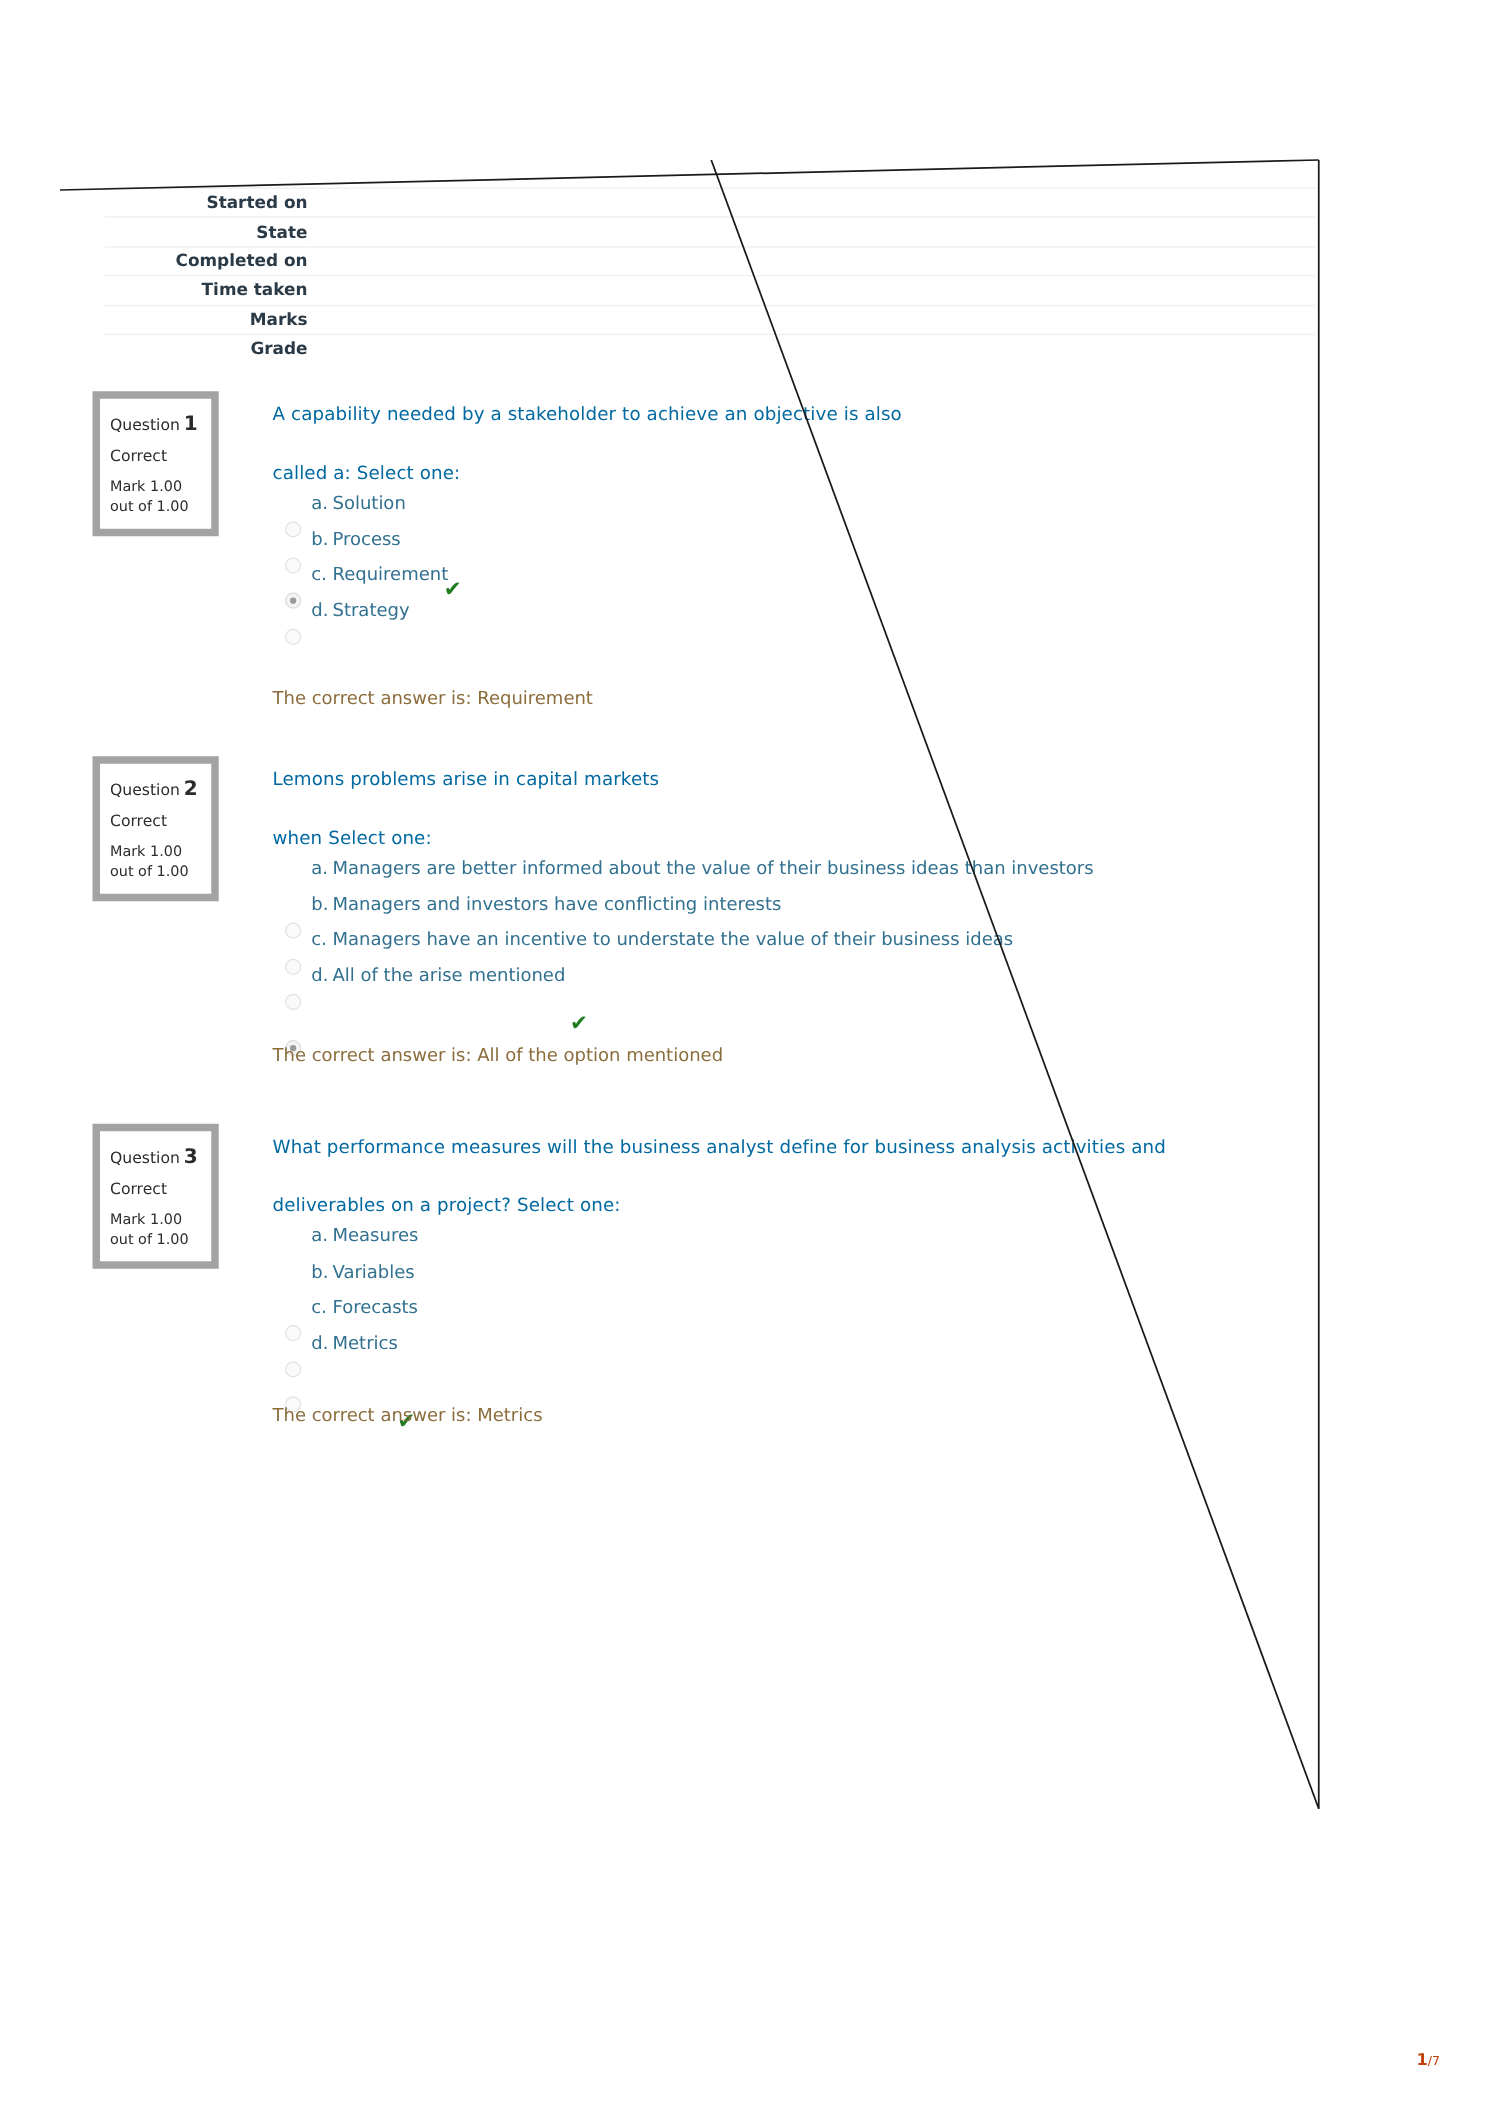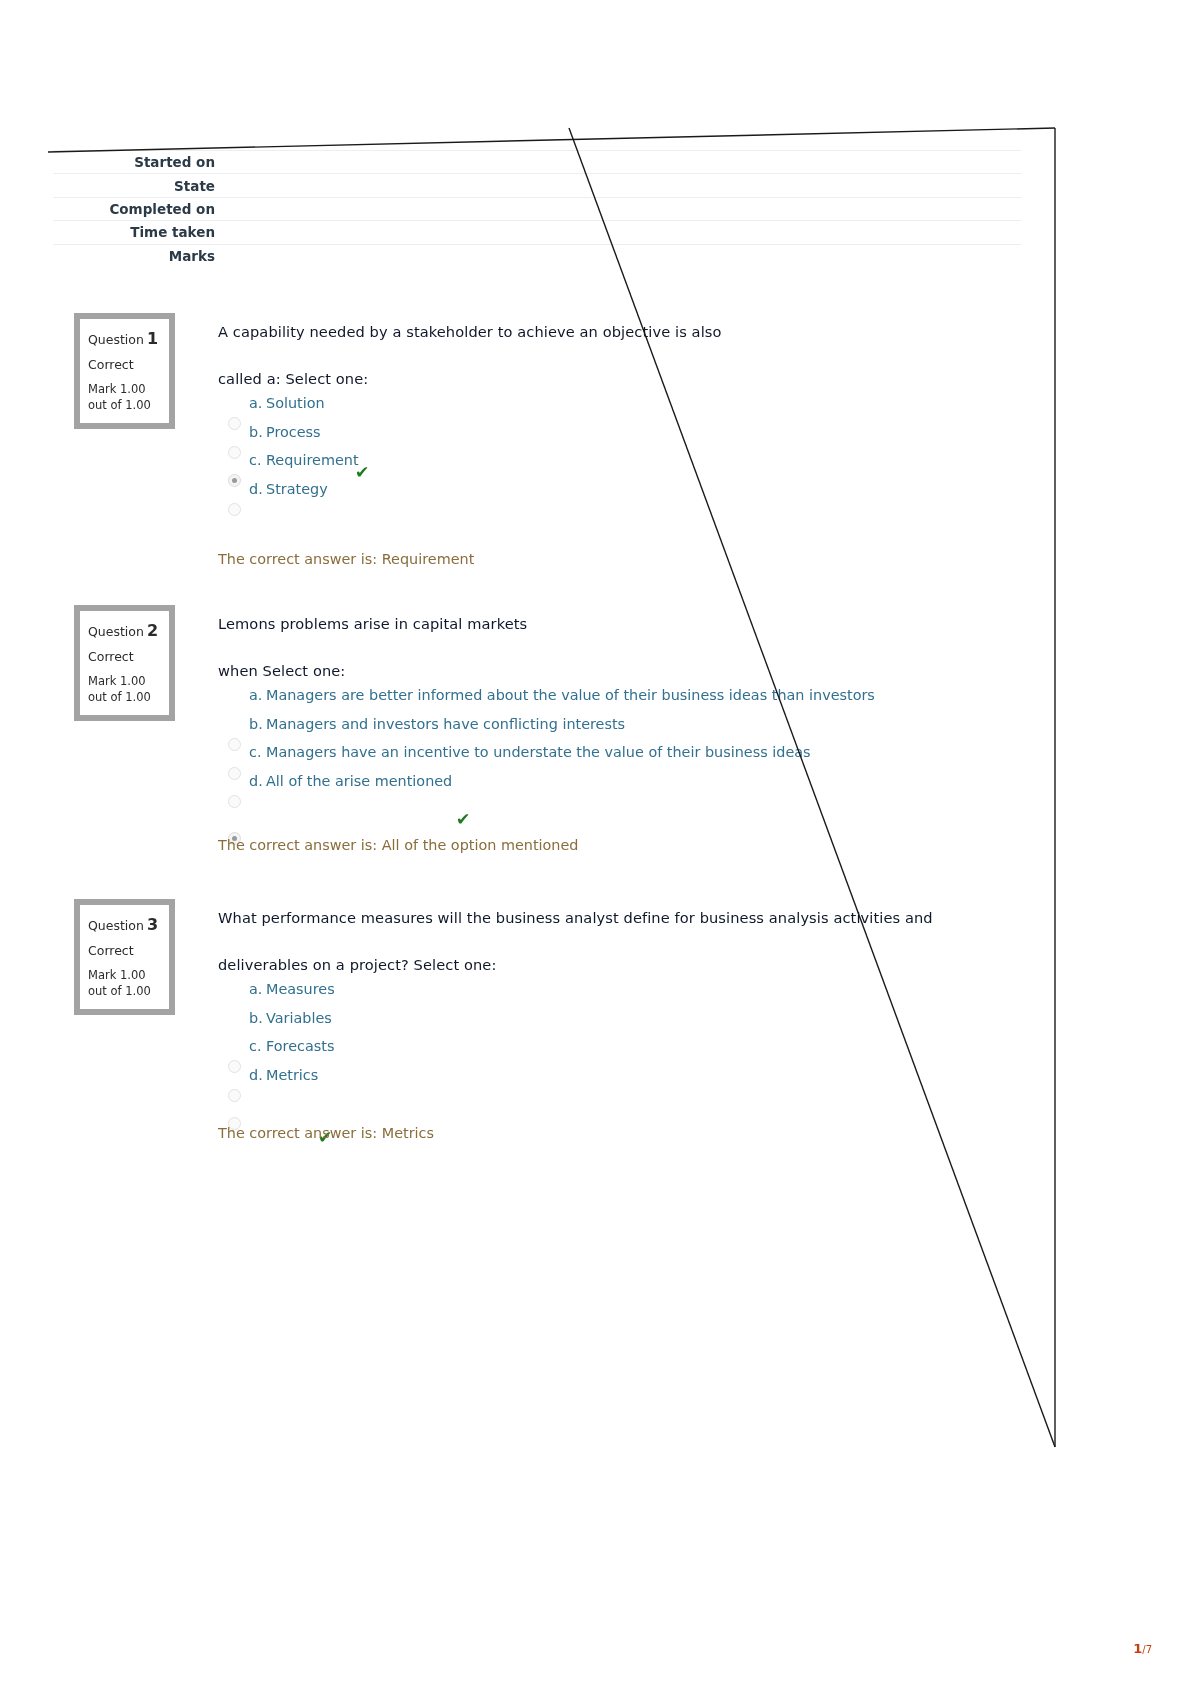--- a/index.html
+++ b/index.html
@@ -18,21 +18,21 @@
     position: absolute;
     left: 0; top: 0;
     width: 1200px; height: 1698px;
     pointer-events: none;
     z-index: 50;
   }
 
   
   .summary-table {
     position: absolute;
-    left: 53px;
+    left: 84px;
     top: 150px;
     width: 968px;
     border-collapse: collapse;
   }
   .summary-table tr { height: 23.4px; }
   .summary-table th,
   .summary-table td {
     border-top: 1px solid #eceef0;
     padding: 0;
     font-size: 13.5px;
@@ -81,21 +81,21 @@
   }
   .q-info .q-state { margin-top: 3px; font-size: 12.5px; }
   .q-info .q-mark { margin-top: 8px; font-size: 11.5px; line-height: 1.35; }
 
   .q-body {
     position: absolute;
     left: 218px;
     width: 940px;
   }
   .q-text {
-    color: #0f172a;
+    color: #0369a1;
     font-size: 14.6px;
     line-height: 1.25;
     letter-spacing: .1px;
   }
   .q-text .line2 { display: block; margin-top: 29px; }
 
   .q-options {
     position: relative;
     margin-top: 7px;
     list-style: none;
@@ -196,20 +196,24 @@
     <tr>
       <th>Completed on</th>
       <td></td>
     </tr>
     <tr>
       <th>Time taken</th>
       <td></td>
     </tr>
     <tr>
       <th>Marks</th>
+      <td></td>
+    </tr>
+    <tr>
+      <th>Grade</th>
       <td></td>
     </tr>
   </tbody>
 </table>
 
 <div class="question" style="top:313px;">
   <div class="q-info" style="top:0;">
     <div class="q-no">
       <span>Question</span><b>1</b>
     </div>

